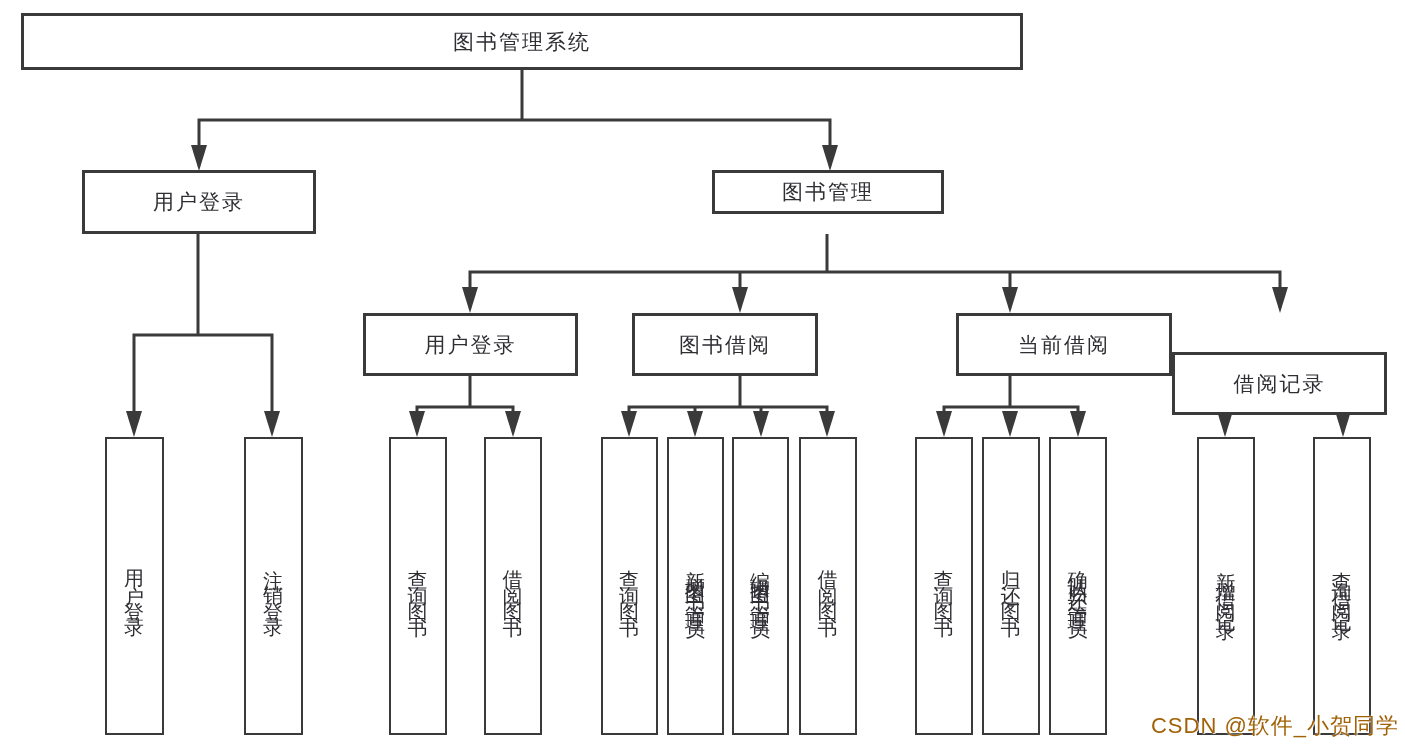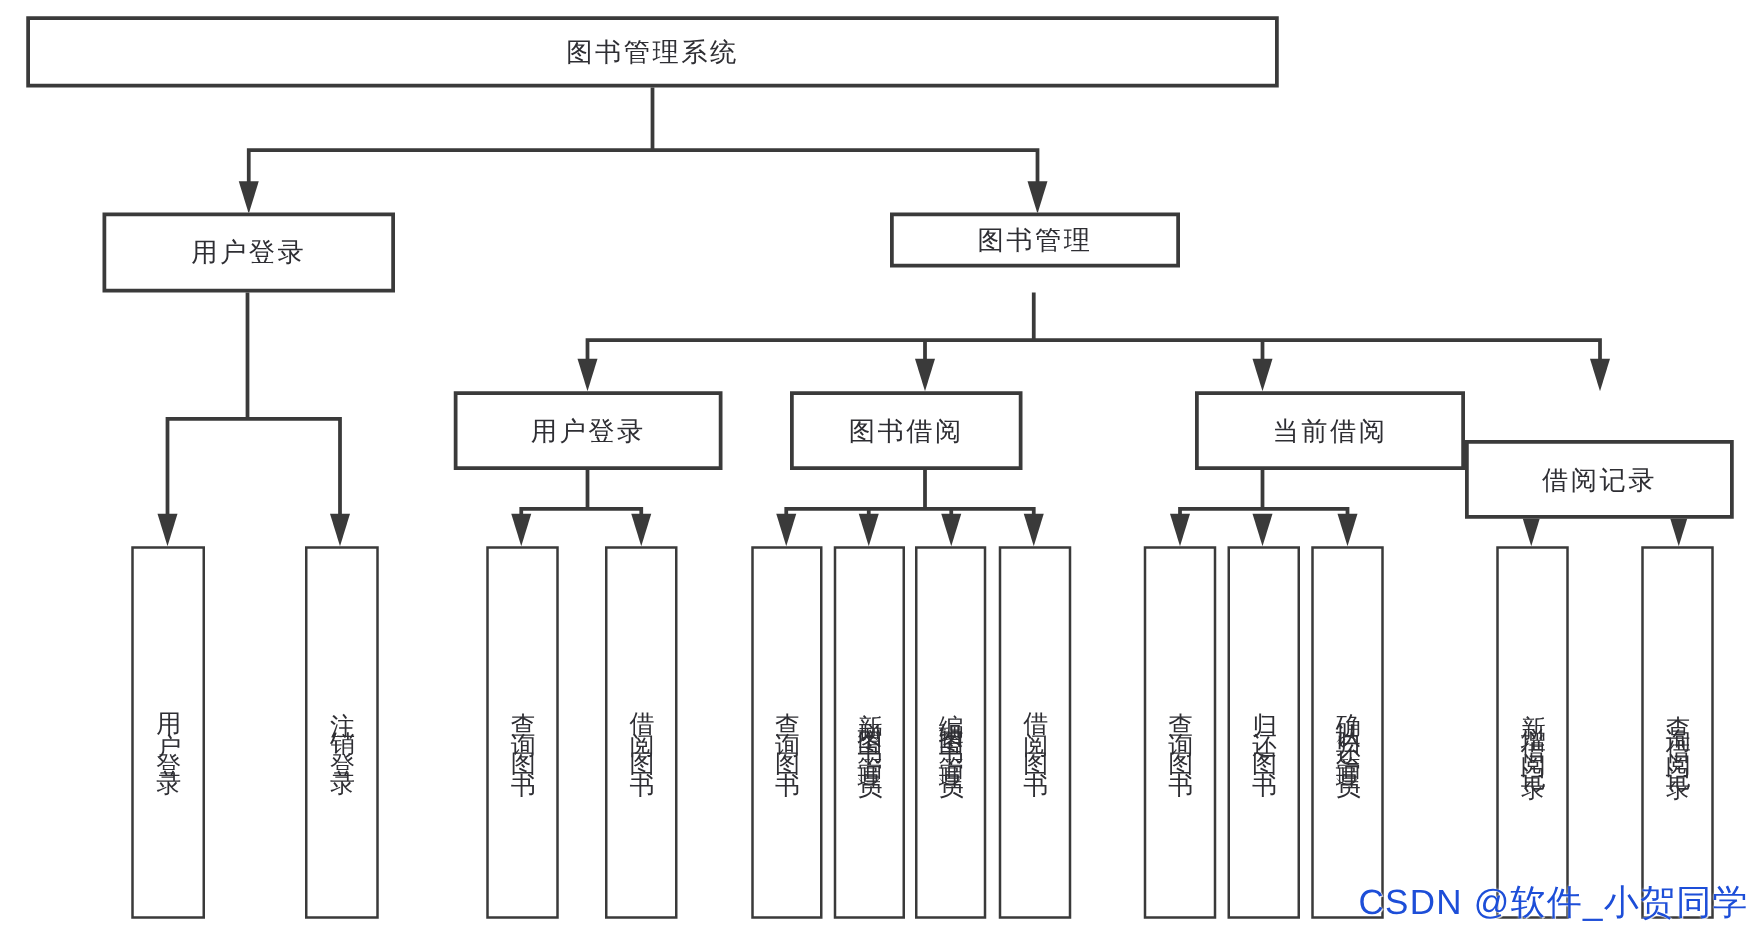--- a/index.html
+++ b/index.html
@@ -15,21 +15,21 @@
     color:#2e2e33;z-index:2;
   }
   .h-node .h-label{font-size:21px;letter-spacing:2px;white-space:nowrap;}
   .leaf{border-width:2.5px;}
   .v-label{
     writing-mode:vertical-rl;text-orientation:mixed;
     font-size:20px;line-height:1;letter-spacing:16px;white-space:nowrap;
   }
   .watermark{
     position:absolute;right:6px;bottom:6px;z-index:5;
-    font-size:28px;color:#1d4ed8;letter-spacing:1px;
+    font-size:22px;color:#a16207;letter-spacing:1px;
     text-shadow:0 0 2px #ffffff,1px 1px 0 rgba(255,255,255,.7);
   }
 </style>
 </head>
 <body>
 
 <svg id="connector-layer" viewBox="0 0 1405 747" xmlns="http://www.w3.org/2000/svg">
   <defs>
     <path id="arrow-down" d="M-8 -26 L8 -26 L0 0 Z" fill="#3a3a3a"></path>
   </defs>

